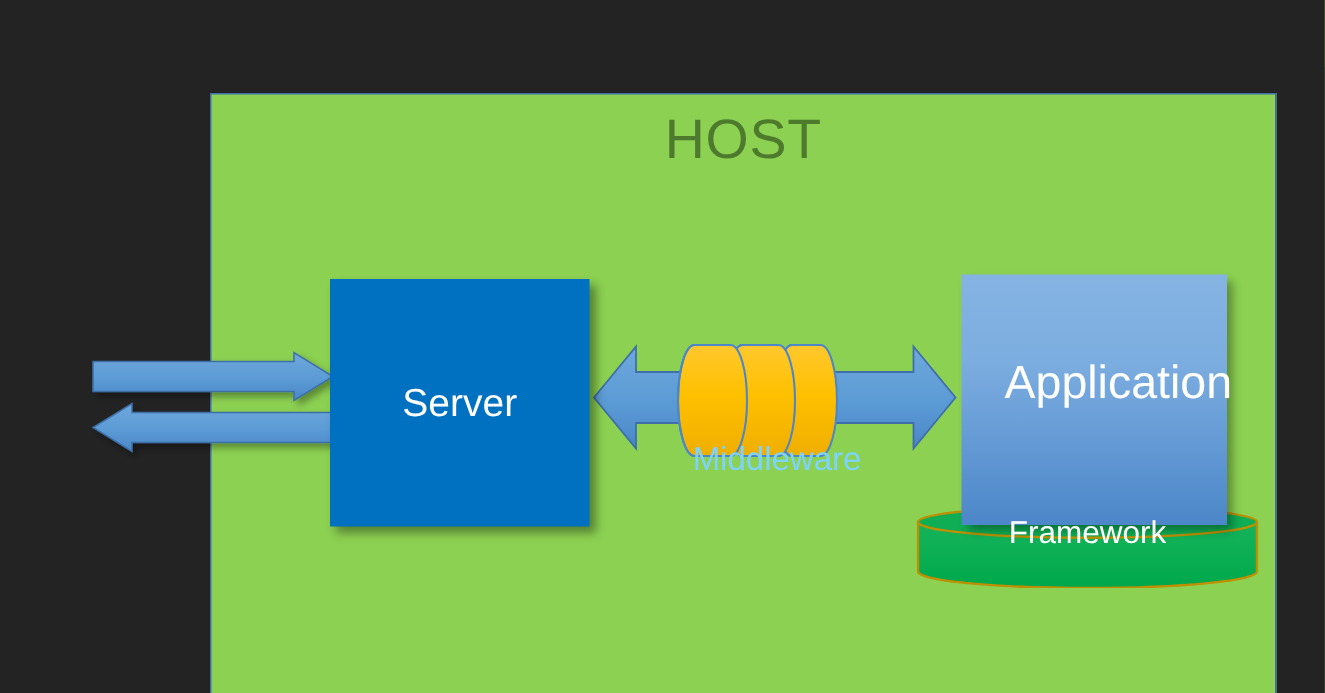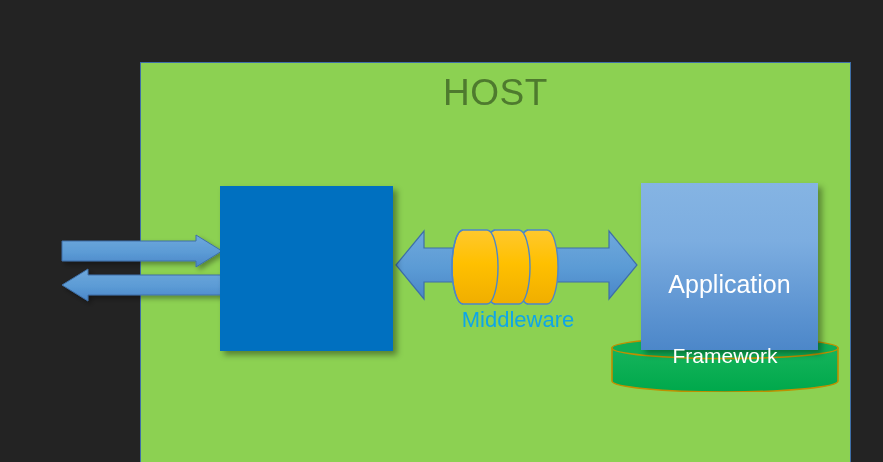--- a/index.html
+++ b/index.html
@@ -87,28 +87,28 @@
     left: 641px;
     top: 138px;
     width: 177px;
     height: 167px;
     background: linear-gradient(to bottom, #85B4E3 0%, #7CADE0 35%, #5E95D2 75%, #4C87C9 100%);
     box-shadow: 4px 4px 6px rgba(0,0,0,0.35);
   }
   .app-label {
     position: absolute;
     left: 641px;
-    top: 156px;
-    width: 177px;
+    top: 126px;
+    width: 209px;
     height: 167px;
     display: flex;
     align-items: center;
     justify-content: center;
     color: #ffffff;
-    font-size: 25px;
+    font-size: 31px;
     user-select: none;
   }
 
   
   .framework-wrap {
     position: absolute;
     left: 611px;
     top: 292px;
     width: 228px;
     height: 55px;
@@ -126,25 +126,25 @@
     font-size: 21px;
     padding-top: 6px;
     box-sizing: border-box;
     user-select: none;
   }
 
   
   .middleware-label {
     position: absolute;
     left: 420px;
-    top: 262px;
+    top: 248px;
     width: 196px;
     text-align: center;
     font-size: 22px;
-    color: #0ea5e9;
+    color: #7dd3fc;
     user-select: none;
   }
 </style>
 </head>
 <body>
 
 <div id="canvas">
 
   <div class="host-box"></div>
   <div class="host-title">HOST</div>
@@ -189,20 +189,23 @@
 
       <path d="M 495,185 L 519,185 A 11,37 0 0 1 519,259 L 495,259 A 11,37 0 0 1 495,185 Z" fill="url(#cylGrad)" stroke="#4C87C9" stroke-width="1.4"></path>
       <path d="M 495,185 A 11,37 0 0 0 495,259" fill="none" stroke="#4C87C9" stroke-width="1.4"></path>
 
       <path d="M 463,185 L 487,185 A 11,37 0 0 1 487,259 L 463,259 A 11,37 0 0 1 463,185 Z" fill="url(#cylGrad)" stroke="#4C87C9" stroke-width="1.4"></path>
       <path d="M 463,185 A 11,37 0 0 0 463,259" fill="none" stroke="#4C87C9" stroke-width="1.4"></path>
     </g>
   </svg>
 
   <div class="server-box"></div>
+  <div class="server-label">
+    <span>Server</span>
+  </div>
 
   <div class="middleware-label">Middleware</div>
 
   <svg class="framework-wrap" viewBox="0 0 228 55" xmlns="http://www.w3.org/2000/svg">
     <path d="M 1,11 L 1,44 A 113,11 0 0 0 227,44 L 227,11 Z" fill="url(#frameGrad)" stroke="#BF8F00" stroke-width="1.6"></path>
     <ellipse cx="114" cy="11" rx="113" ry="10.5" fill="#0FAE55" stroke="#BF8F00" stroke-width="1.6"></ellipse>
   </svg>
 
   <div class="app-box"></div>
   <div class="app-label">

